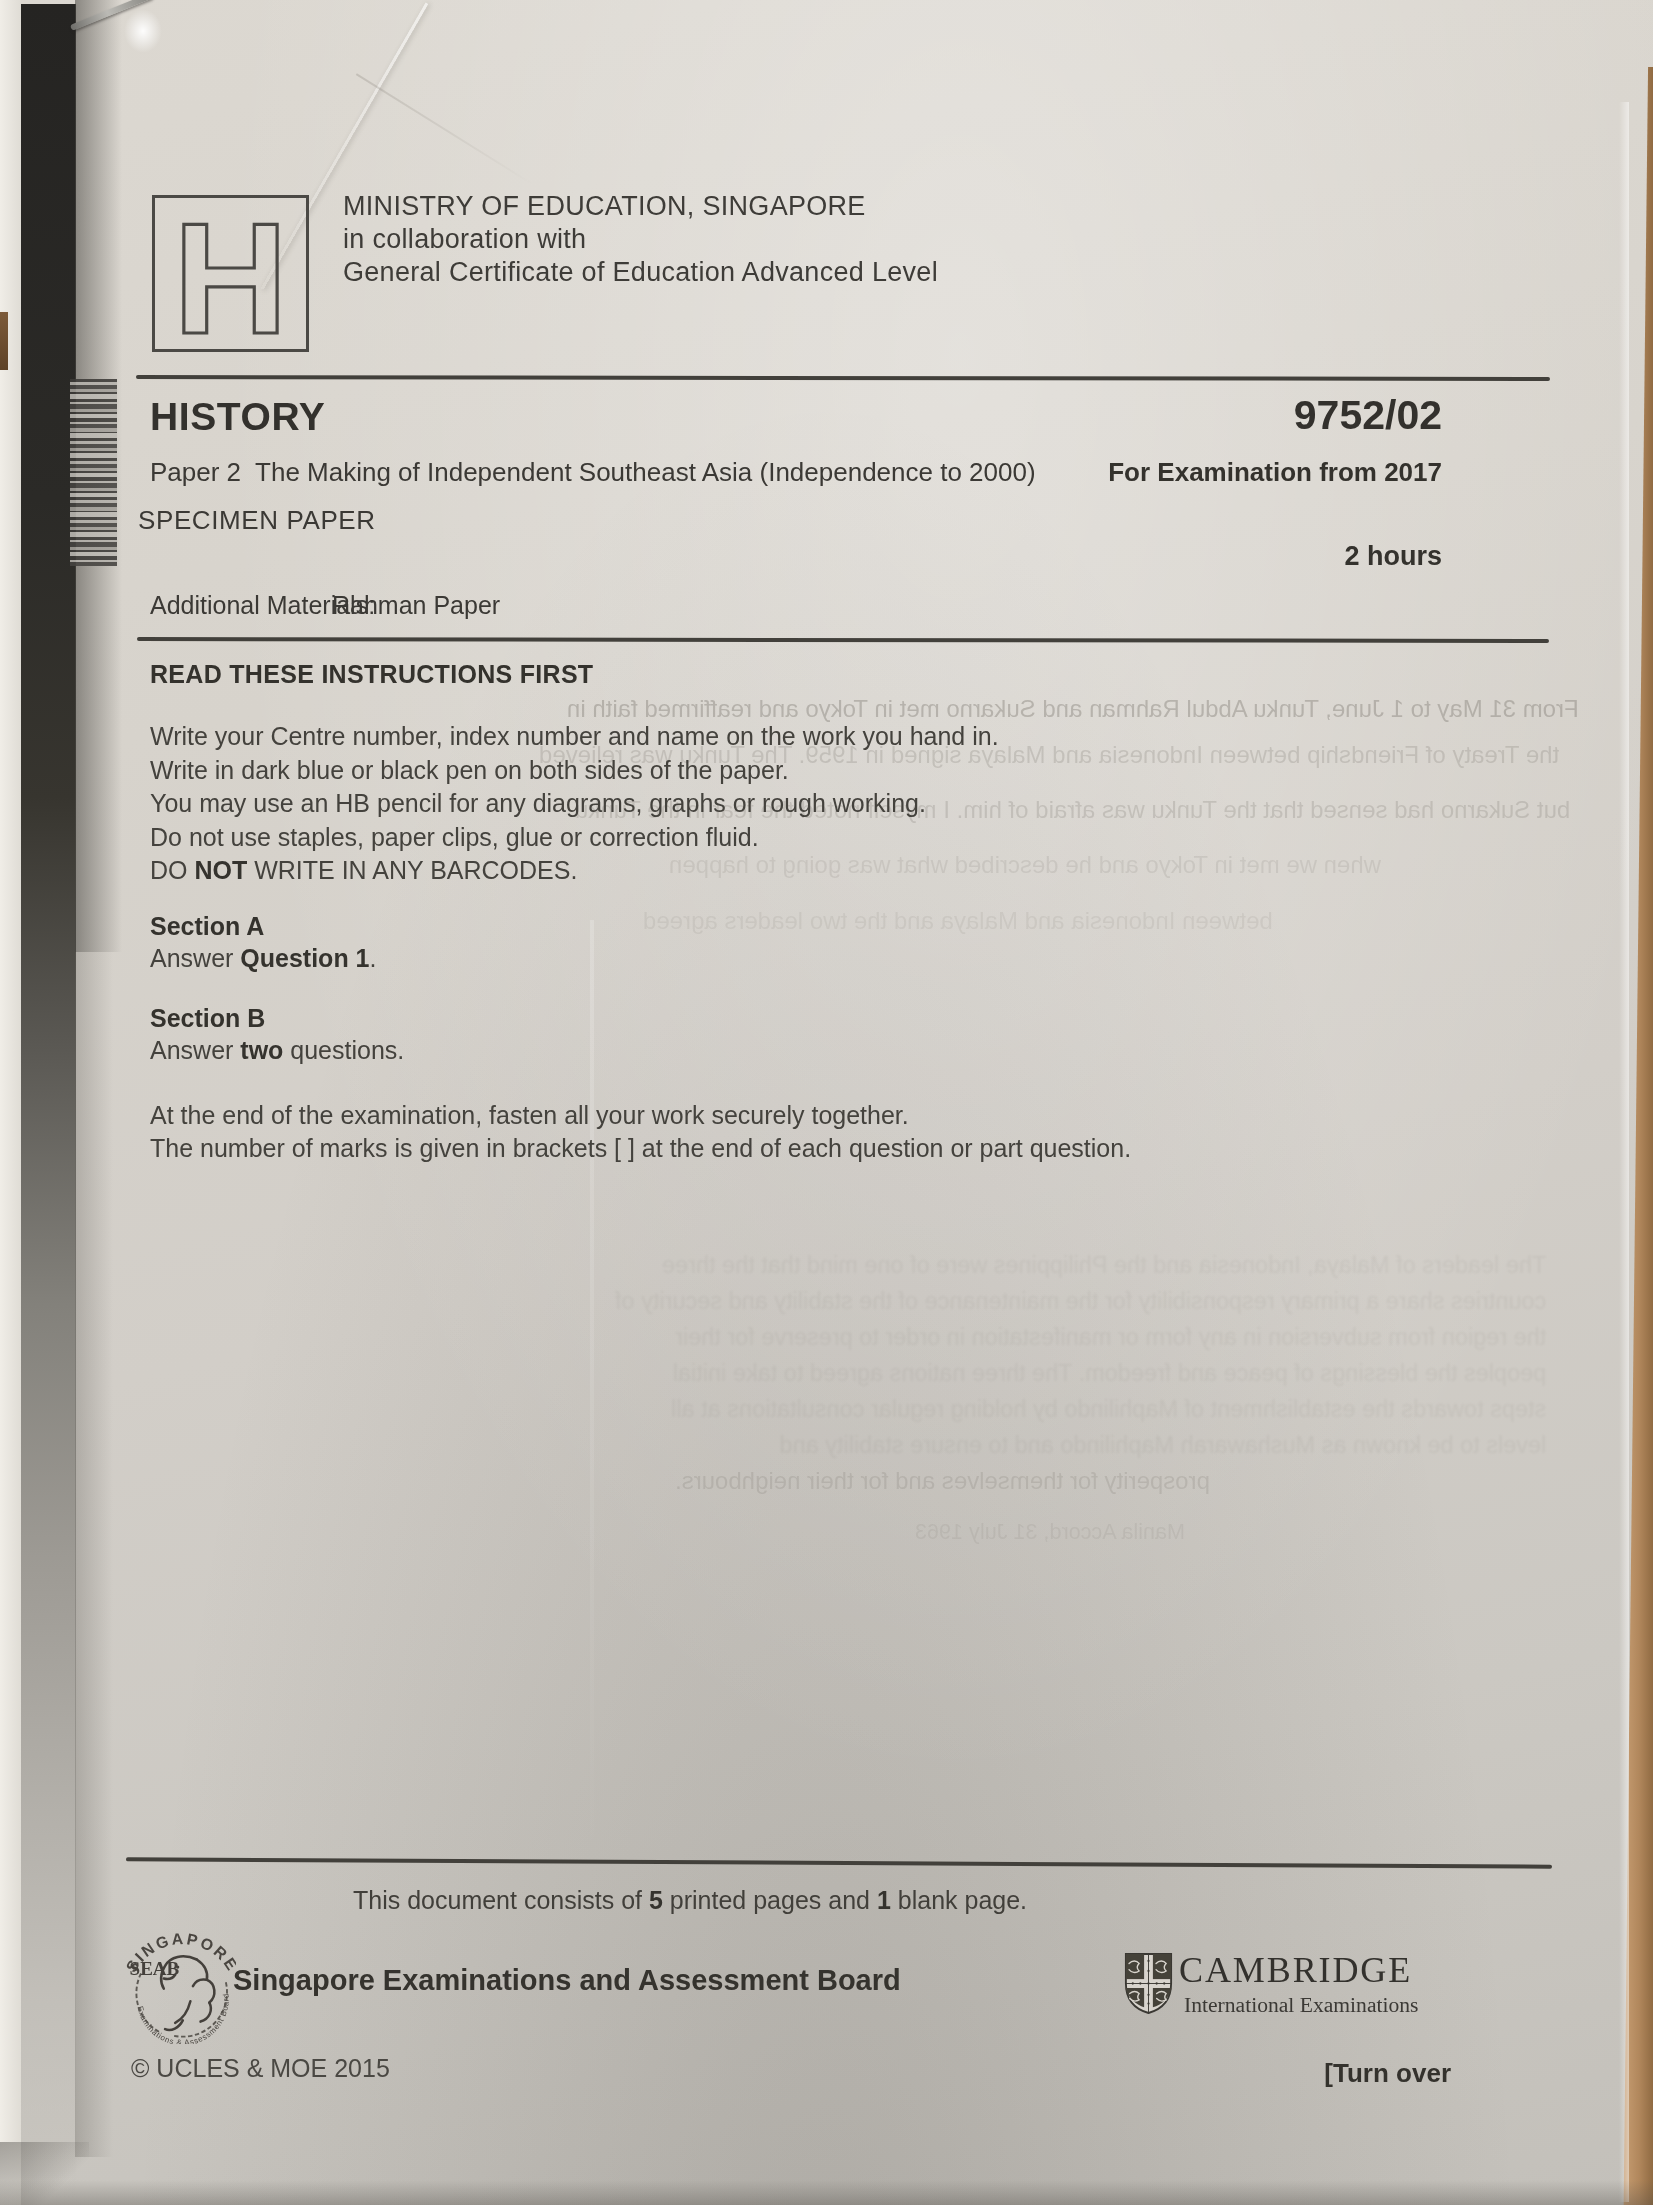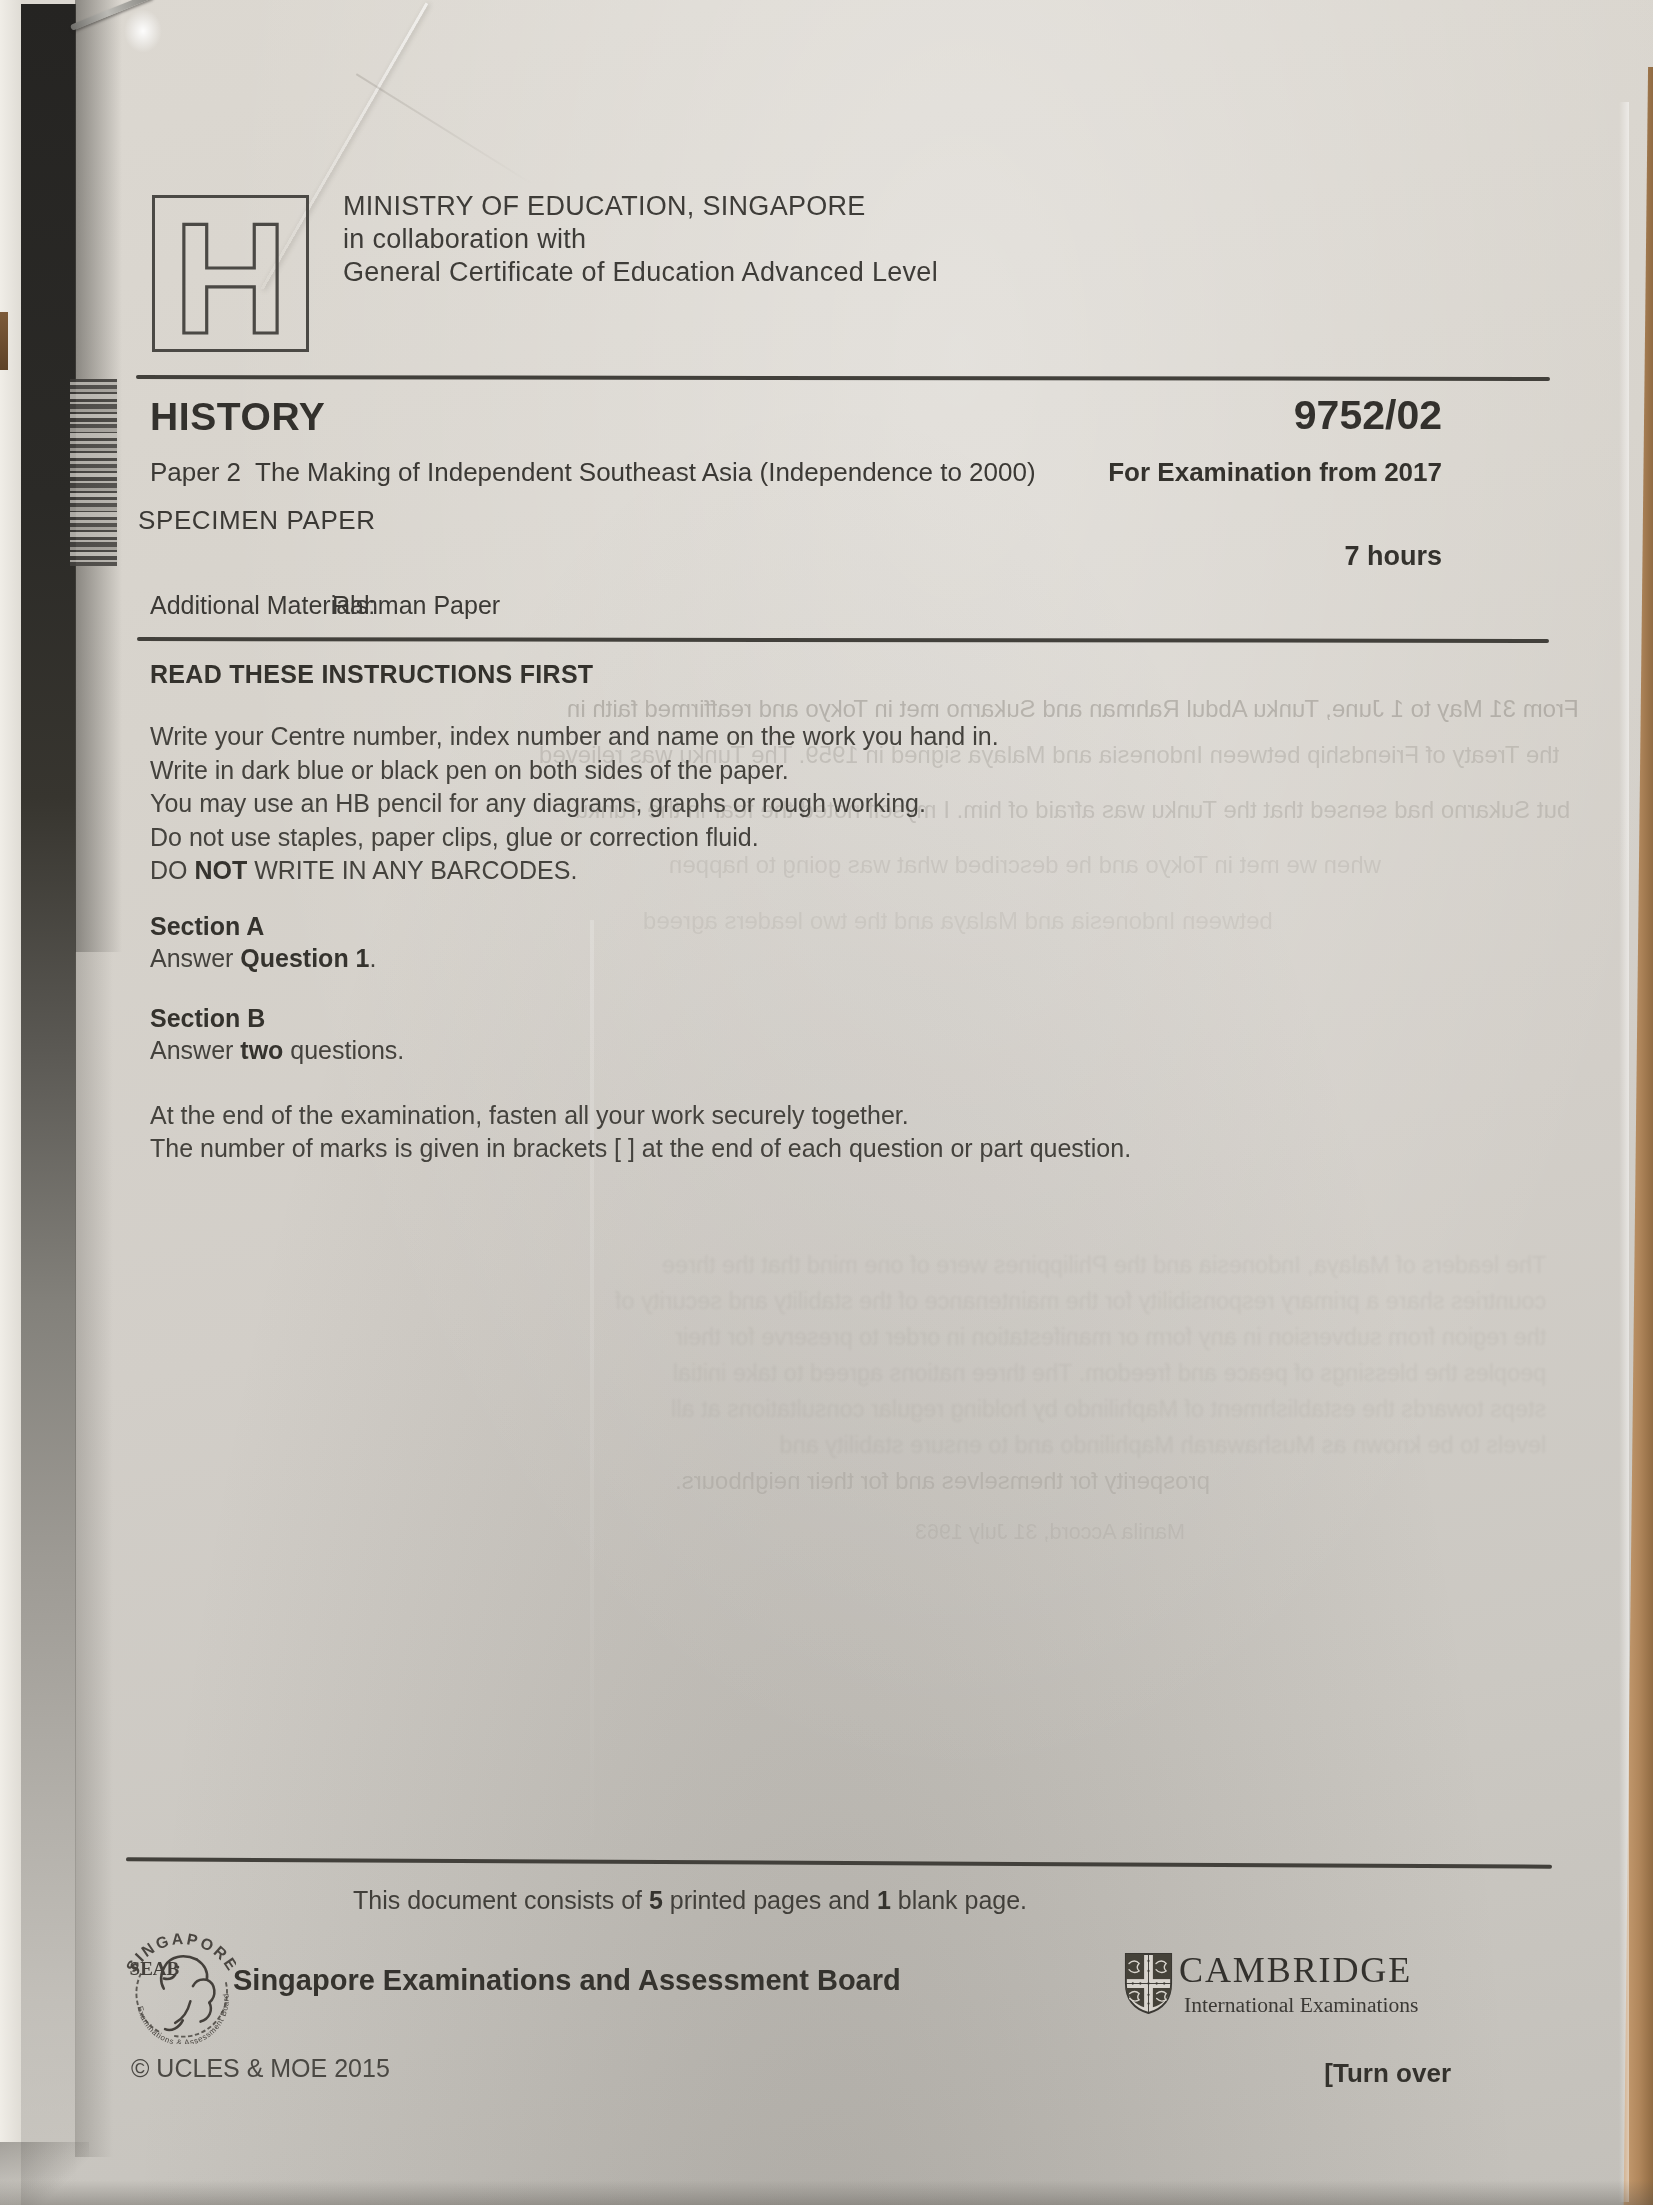--- a/index.html
+++ b/index.html
@@ -136,21 +136,21 @@
     <div>General Certificate of Education Advanced Level</div>
   </div>
 
   <div class="rule rule1"></div>
 
   <div class="abs subject">HISTORY</div>
   <div class="abs code">9752/02</div>
   <div class="abs paper-line pre">Paper 2  The Making of Independent Southeast Asia (Independence to 2000)</div>
   <div class="abs exam-from">For Examination from 2017</div>
   <div class="abs specimen">SPECIMEN PAPER</div>
-  <div class="abs hours">7 hours</div>
+  <div class="abs hours">2 hours</div>
   <div class="abs addl-label">Additional Materials:</div>
   <div class="abs addl-value">Rahman Paper</div>
 
   <div class="rule rule2"></div>
 
   <div class="abs read-first">READ THESE INSTRUCTIONS FIRST</div>
   <div class="abs body-line i1">Write your Centre number, index number and name on the work you hand in.</div>
   <div class="abs body-line i2">Write in dark blue or black pen on both sides of the paper.</div>
   <div class="abs body-line i3">You may use an HB pencil for any diagrams, graphs or rough working.</div>
   <div class="abs body-line i4">Do not use staples, paper clips, glue or correction fluid.</div>

